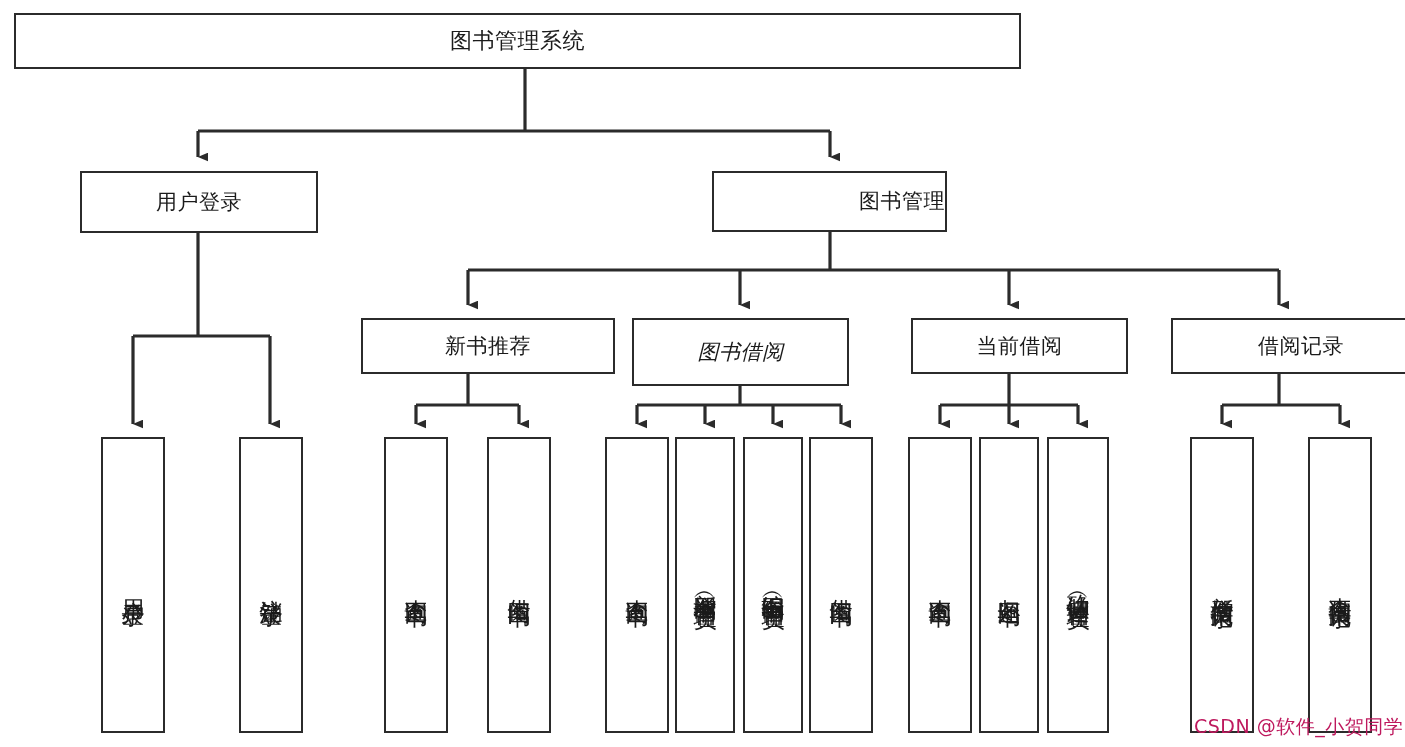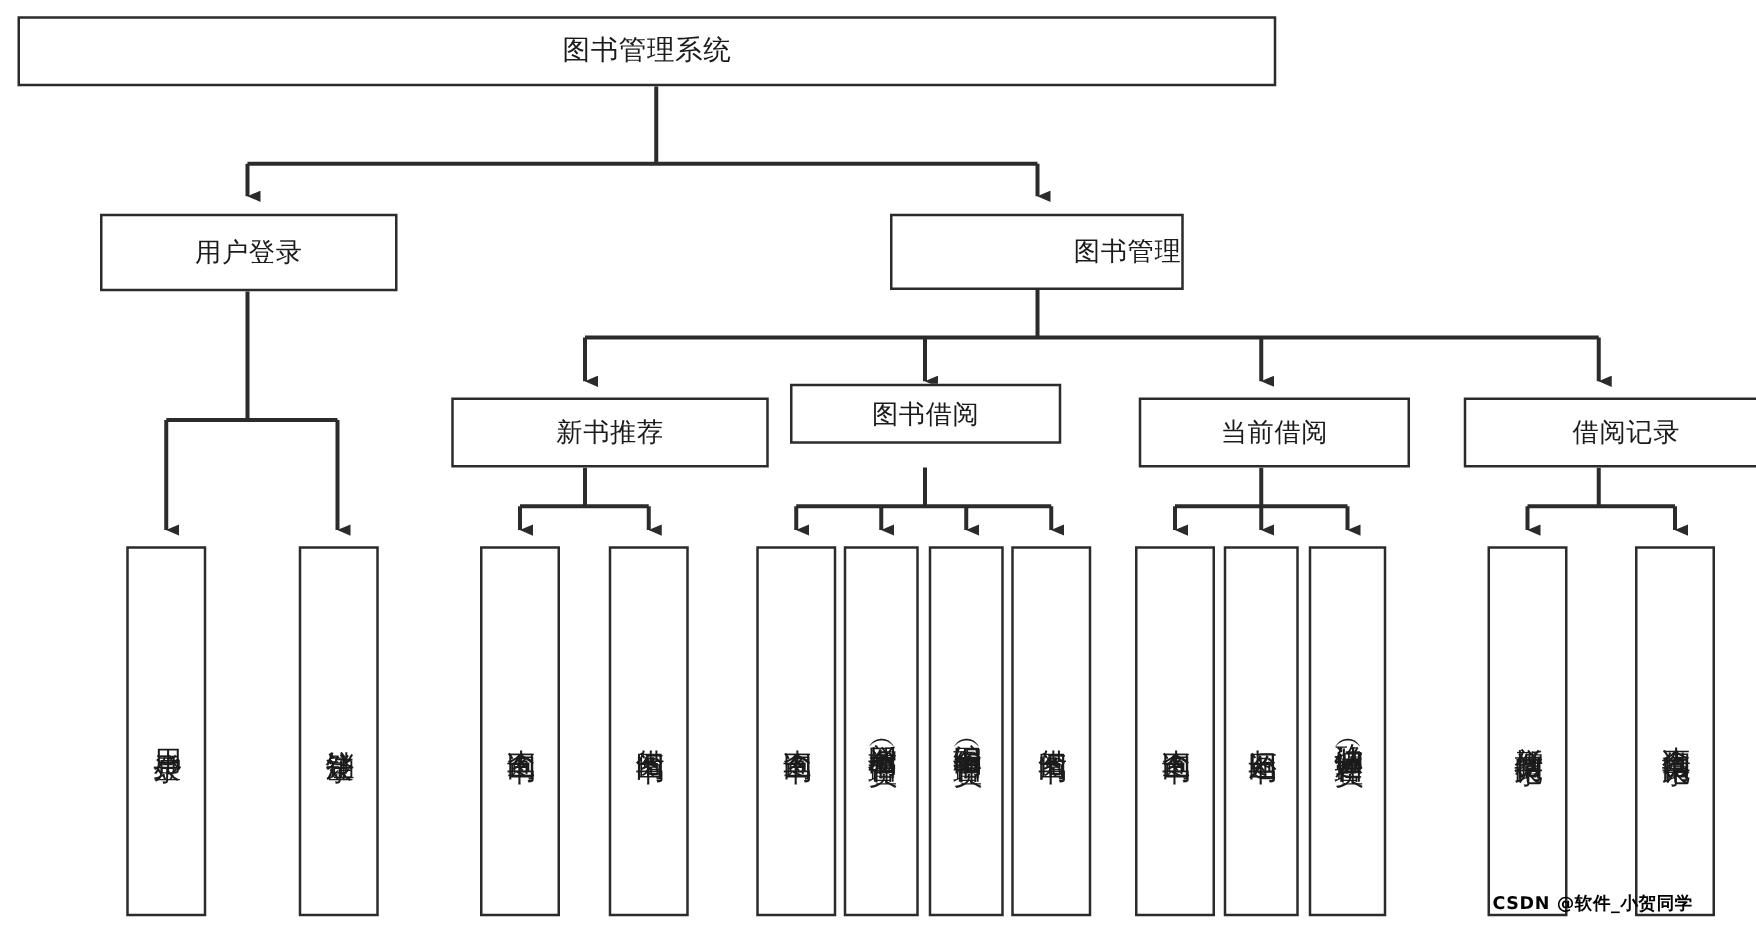--- a/index.html
+++ b/index.html
@@ -59,26 +59,25 @@
   .node.leaf .lbl {
     writing-mode: vertical-rl;
     text-orientation: upright;
     font-size: 23px;
     line-height: 1.18;
     letter-spacing: 2px;
     white-space: nowrap;
   }
   .watermark {
     position: absolute;
-    color: #000000;
-    font-size: 14px;
+    color: #be185d;
+    font-size: 19px;
     letter-spacing: 0.5px;
     white-space: nowrap;
     user-select: none;
-    font-weight: bold;
   }
 </style>
 </head>
 <body>
 
 <div id="canvas">
 
   <svg class="wires" viewBox="0 0 1405 747" xmlns="http://www.w3.org/2000/svg">
     <defs>
       <marker id="arrowhead" markerWidth="9" markerHeight="11" refX="4.5" refY="10.4" orient="auto" markerUnits="userSpaceOnUse">
@@ -140,21 +139,21 @@
   <div class="node horiz" style="left:80px; top:171px; width:238px; height:62px;">
     <span class="lbl">用户登录</span>
   </div>
   <div class="node horiz" style="left:712px; top:171px; width:235px; height:61px;justify-content:flex-end;">
     <span class="lbl">图书管理</span>
   </div>
 
   <div class="node horiz" style="left:361px; top:318px; width:254px; height:56px;">
     <span class="lbl">新书推荐</span>
   </div>
-  <div class="node horiz" style="left:632px; top:307px; width:217px; height:48px;">
+  <div class="node horiz" style="left:632px; top:318px; width:217px; height:68px;font-style:italic;">
     <span class="lbl">图书借阅</span>
   </div>
   <div class="node horiz" style="left:901px; top:318px; width:217px; height:56px;margin-left:10px;">
     <span class="lbl">当前借阅</span>
   </div>
   <div class="node horiz" style="left:1171px; top:318px; width:260px; height:56px;justify-content:center;">
     <span class="lbl">借阅记录</span>
   </div>
 
   <div class="node leaf" style="left:101px; top:437px; width:64px; height:296px;">

